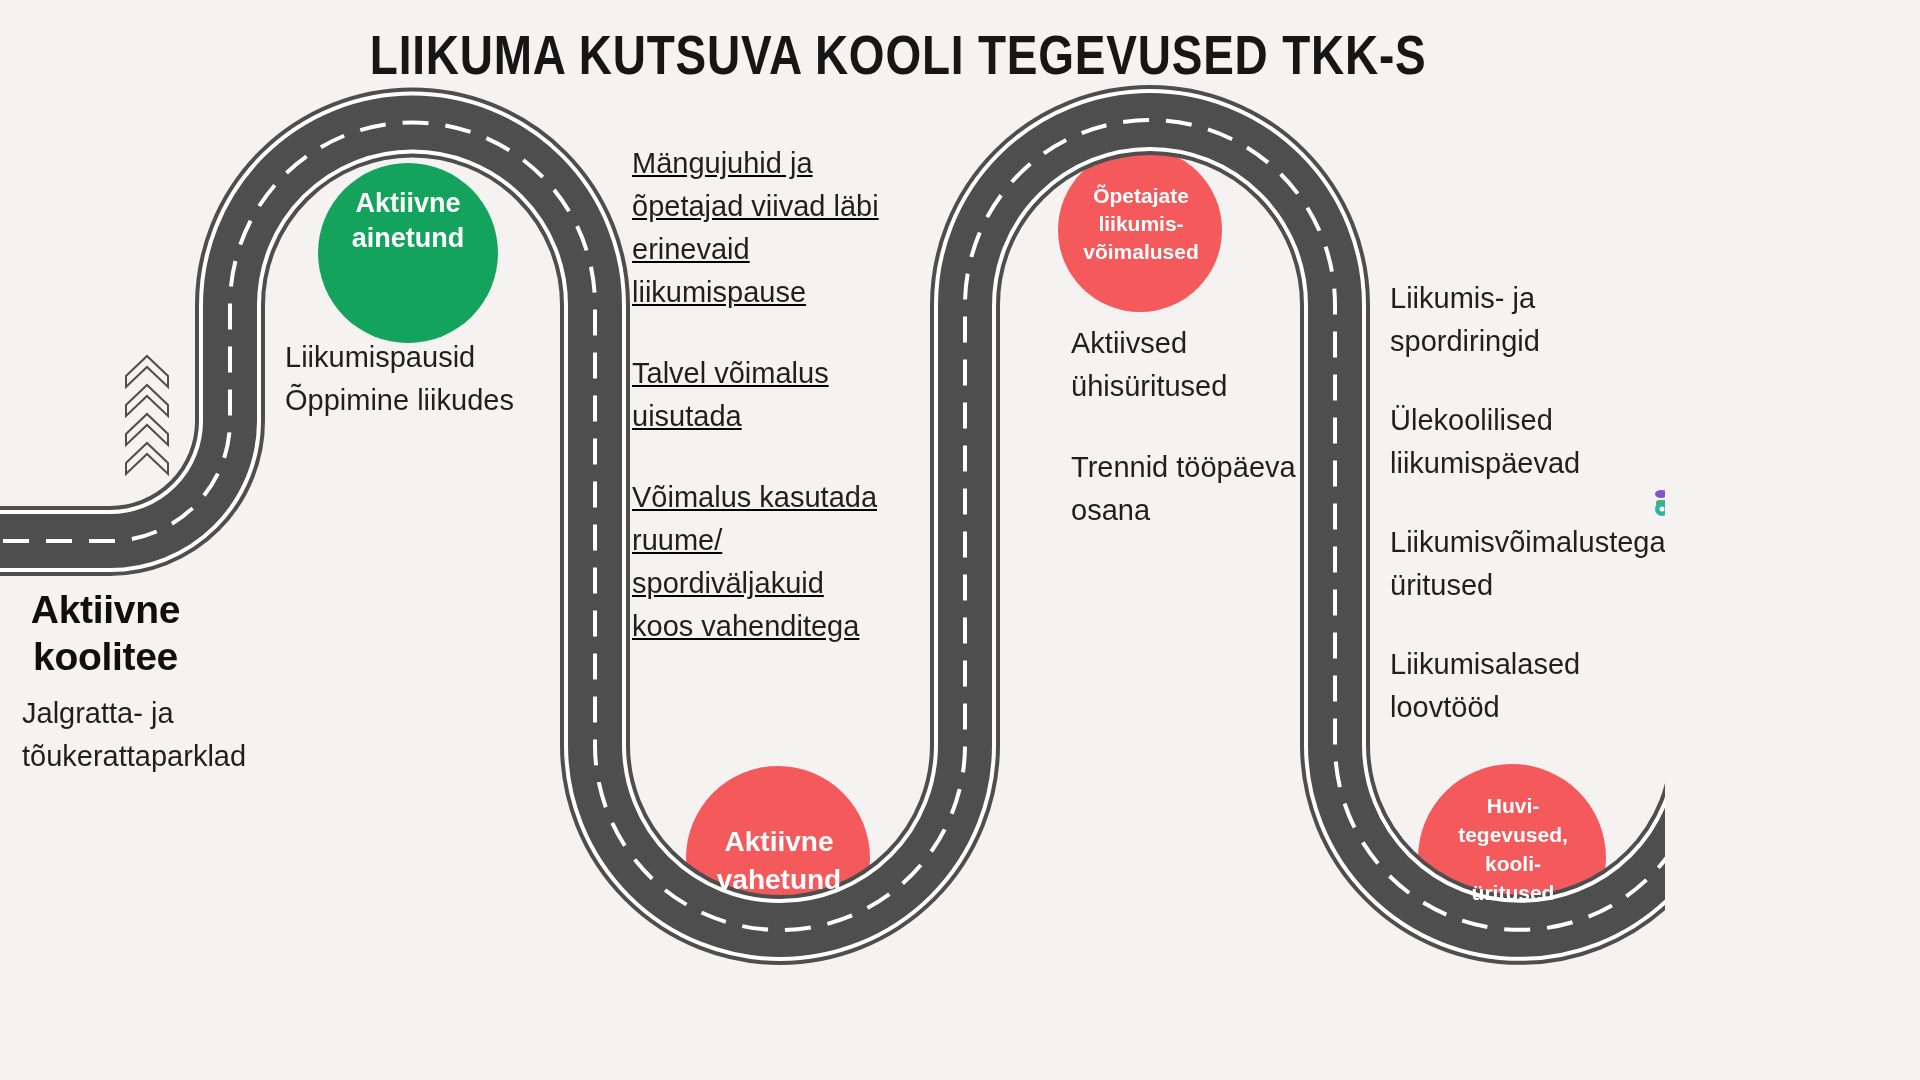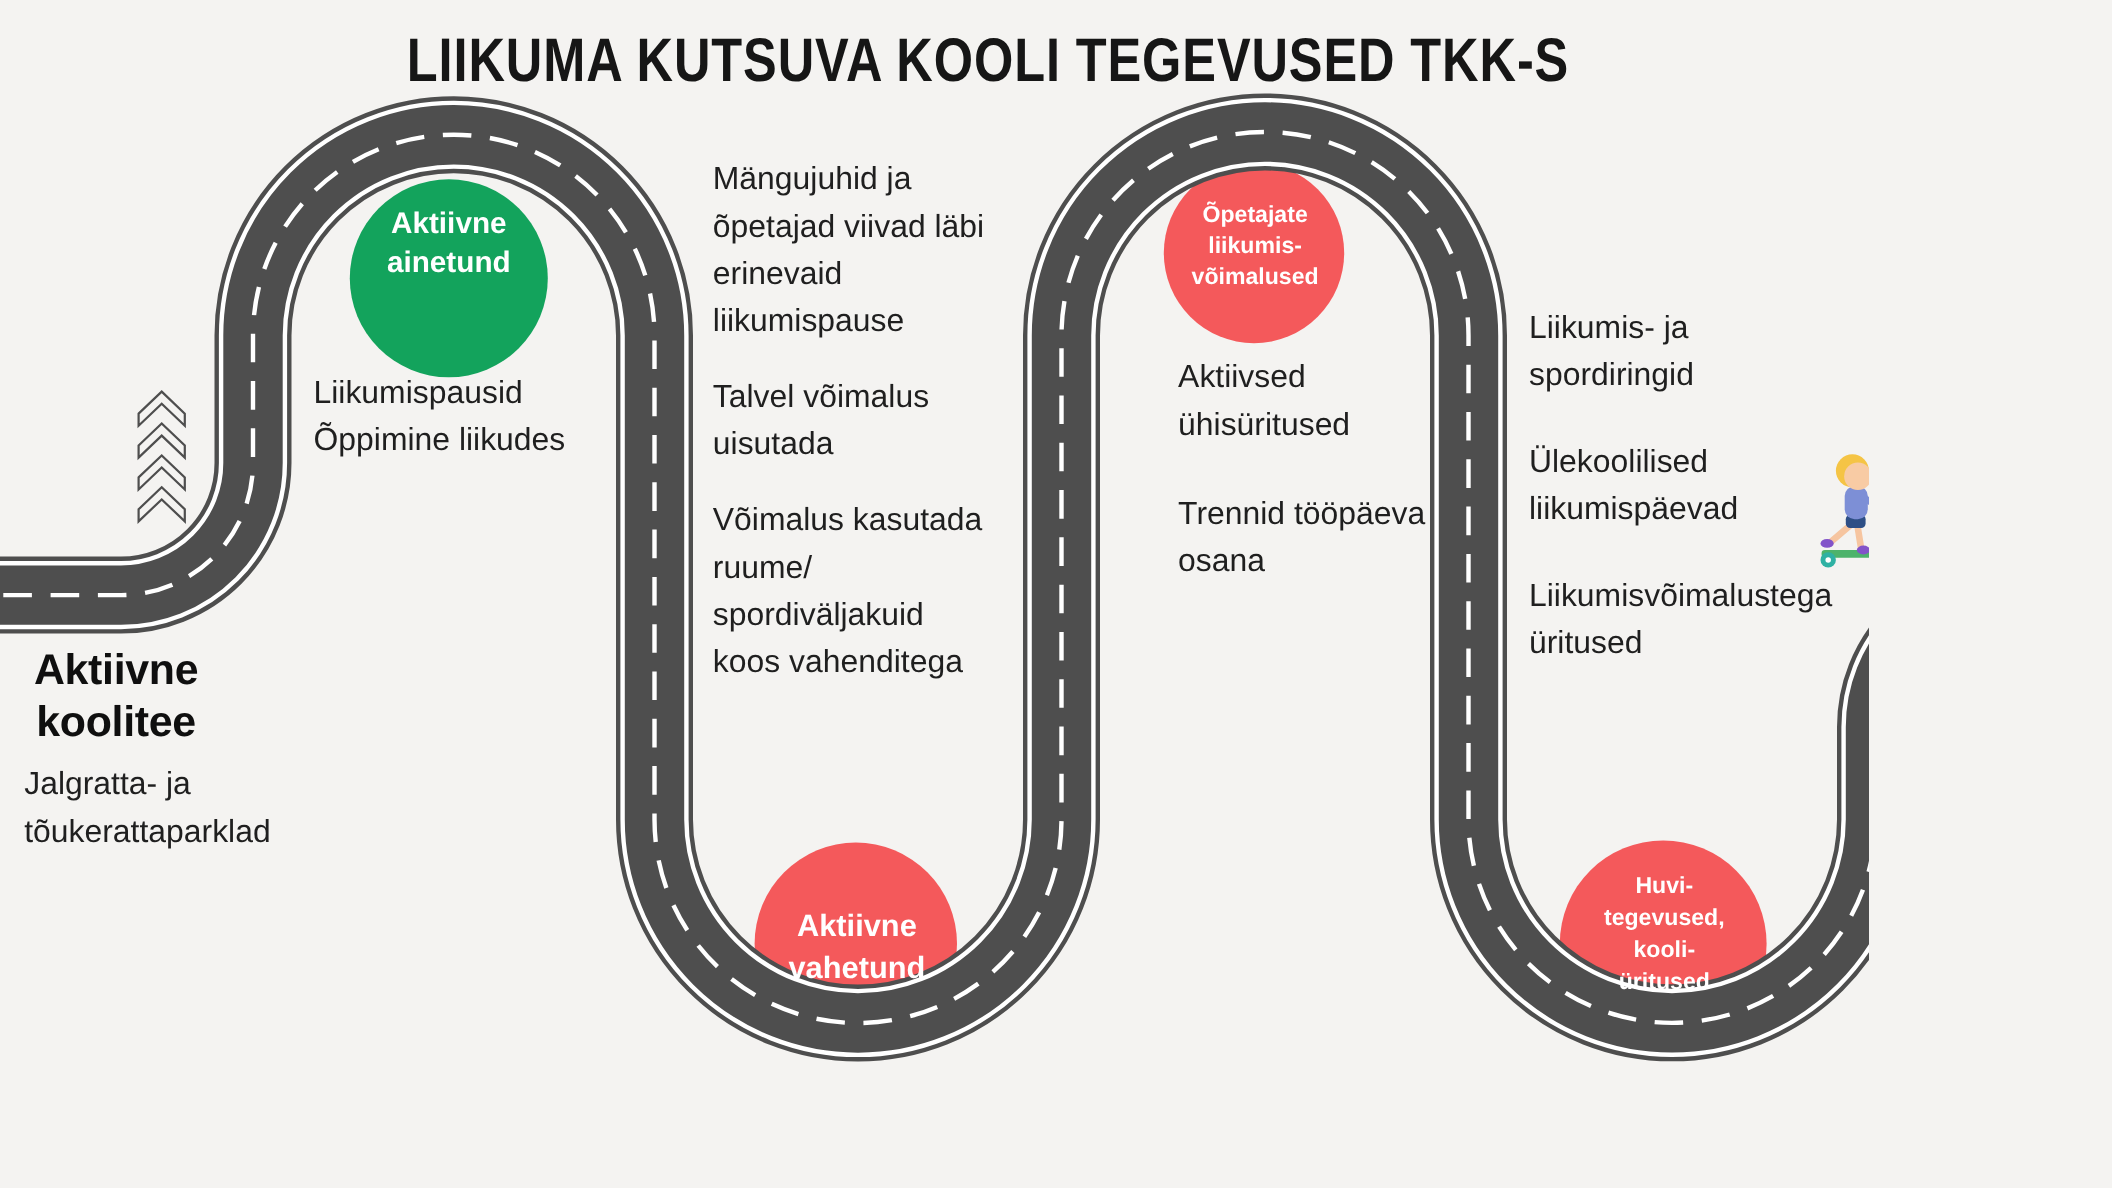--- a/index.html
+++ b/index.html
@@ -1,33 +1,33 @@
 <!DOCTYPE html>
 <html style="--background: #f4f3f1; --road: #4e4e4e; --road-line: #ffffff; --green: #13a35c; --red: #f4595b; --text: #1f1f1f; --circle-text: #ffffff;"><head>
 <meta charset="utf-8">
 <style>
   html,body{margin:0;padding:0;background:var(--background,#f4f3f1);}
   .canvas{position:relative;width:1665px;height:1080px;overflow:hidden;
-          font-family:"Liberation Sans","DejaVu Sans",sans-serif;background:var(--background,#f4f3f1);padding-left:34px;}
+          font-family:"Liberation Sans","DejaVu Sans",sans-serif;background:var(--background,#f4f3f1);}
   svg.scene{position:absolute;left:0;top:0;}
   .road-base{fill:none;stroke:var(--road,#4e4e4e);stroke-width:70;}
   .road-edge-white{fill:none;stroke:#ffffff;stroke-width:62;}
   .road-inner{fill:none;stroke:var(--road,#4e4e4e);stroke-width:54;}
   .road-dash{fill:none;stroke:var(--road-line,#fff);stroke-width:4;stroke-dasharray:26 17;}
   .chev{fill:none;stroke:var(--road,#4e4e4e);stroke-width:2;}
   .c-green{fill:var(--green,#13a35c);}
   .c-red{fill:var(--red,#f4595b);}
   .txt{position:absolute;color:var(--text,#1f1f1f);font-size:29px;line-height:43px;}
   .pre{white-space:pre-line;}
   .title{position:absolute;left:278px;top:22px;width:1020px;text-align:center;
          font-weight:700;font-size:56px;letter-spacing:1px;color:#161616;
          transform:scaleX(.82);transform-origin:50% 50%;white-space:nowrap;}
   .col{position:absolute;display:flex;flex-direction:column;}
   .col1{left:285px;top:336px;}
-  .col2{left:648px;top:142px;gap:26px;}
+  .col2{left:632px;top:142px;gap:38px;text-decoration:underline;}
   .col3{left:1032px;top:322px;gap:38px;margin-left:39px;}
   .col4{left:1390px;top:277px;gap:36px;}
   .milestone-label{position:absolute;transform:translate(-50%,-50%);text-align:center;
          color:var(--circle-text,#fff);font-weight:700;}
   .ml-green{left:408px;top:221px;font-size:27px;line-height:35px;}
   .ml-red1{left:1141px;top:224px;font-size:21px;line-height:28px;}
   .ml-red2{left:779px;top:861px;font-size:28px;line-height:38px;}
   .ml-red3{left:1513px;top:849px;font-size:21px;line-height:29px;}
   .endpoint{position:absolute;text-align:center;font-weight:700;font-size:39px;line-height:47px;
             color:#0f0f0f;letter-spacing:-0.3px;}
@@ -219,15 +219,17 @@
 osana</div>
   </div>
 
   <div class="col col4">
     <div class="txt pre" style="position:static">Liikumis- ja
 spordiringid</div>
     <div class="txt pre" style="position:static">Ülekoolilised
 liikumispäevad</div>
     <div class="txt pre" style="position:static">Liikumisvõimalustega
 üritused</div>
+    <div class="txt pre" style="position:static">Liikumisalased
+loovtööd</div>
   </div>
 
 </div>
 
 </body></html>

